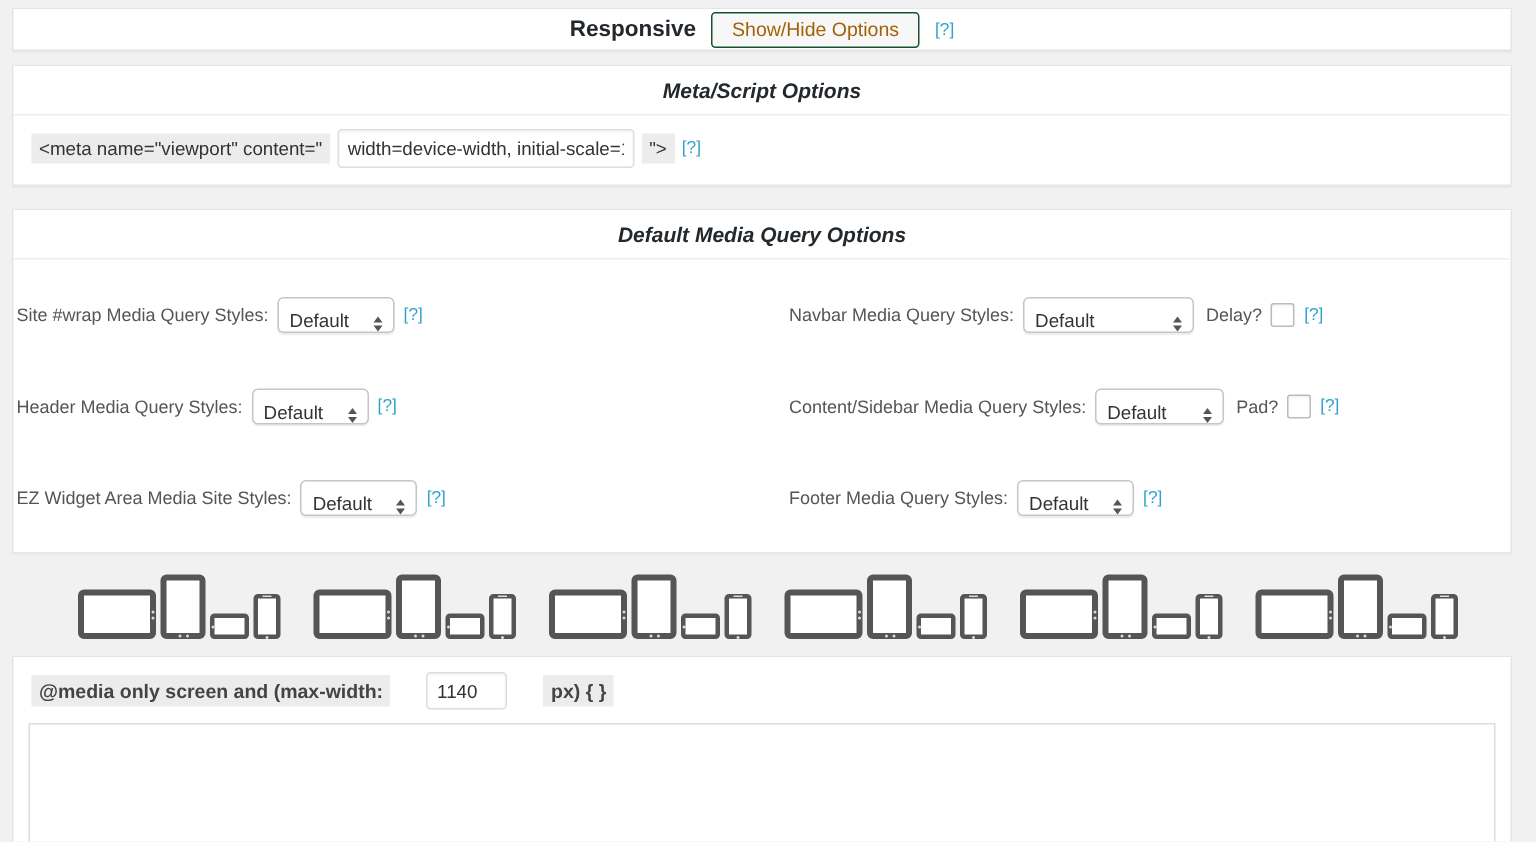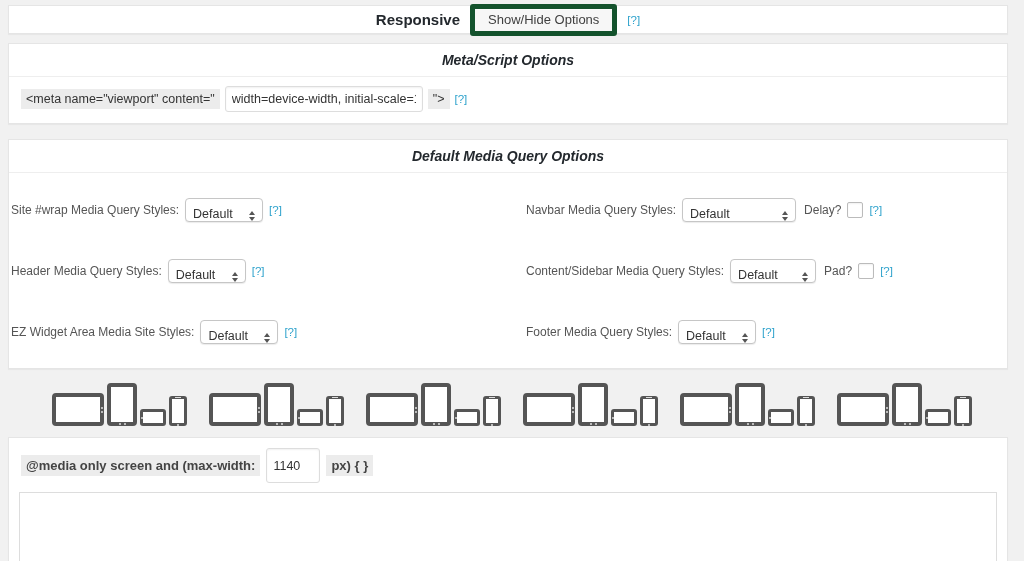--- a/index.html
+++ b/index.html
@@ -16,22 +16,22 @@
     box-shadow:0 1px 1px rgba(0,0,0,.04);
   }
   
   .topbar {
     margin-top:5px; height:29px;
     display:flex; align-items:center; justify-content:center; gap:10px;
   }
   .topbar-title { font-size:15px; font-weight:bold; color:#23282d; }
   .btn {
     font-family:"Liberation Sans", sans-serif;
-    font-size:13px; color:#404040;
-    background:#f7f7f7; border:5px solid #14532d; border-radius:3px;
+    font-size:13px; color:#a16207;
+    background:#f7f7f7; border:1px solid #14532d; border-radius:3px;
     padding:3px 13px 4px; cursor:pointer;
     box-shadow:0 1px 0 rgba(255,255,255,.6) inset;
     text-align:right;
   }
   .help { color:#2ea2cc; font-size:11.5px; text-decoration:none; cursor:pointer; }
   
   .panel-header {
     text-align:center; font-size:14px; font-weight:bold; color:#23282d;
     padding:8px 0 8px; border-bottom:1px solid #eee;font-style:italic;
   }
@@ -106,22 +106,22 @@
   .dev.pp::before {
     content:""; position:absolute; top:-2px; left:28%;
     width:6px; height:1px; background:rgba(255,255,255,.8);
   }
   .dev.pp::after {
     content:""; position:absolute; bottom:-2.5px; left:42%;
     width:2px; height:2px; border-radius:50%; background:rgba(255,255,255,.8);
   }
   
   .tl-panel { margin-top:1px; min-height:136px; }
-  .media-row { padding:10px 12px 6px; display:flex; align-items:center; gap:6px; font-size:13px; }
-  .width-input { width:54px; height:35px; }
+  .media-row { padding:10px 12px 6px; display:flex; align-items:center; gap:24px; font-size:13px; }
+  .width-input { width:54px; height:25px; }
   .css-area {
     display:block; margin:3px 10px 0; width:calc(100% - 20px); height:80px;
     border:1px solid #ddd; background:#fff; resize:none; outline:none;
     font-family:"DejaVu Sans Mono", monospace; font-size:12px;
   }
 </style>
 </head>
 <body>
 
 <div class="panel topbar" data-name="responsive-header-bar">

